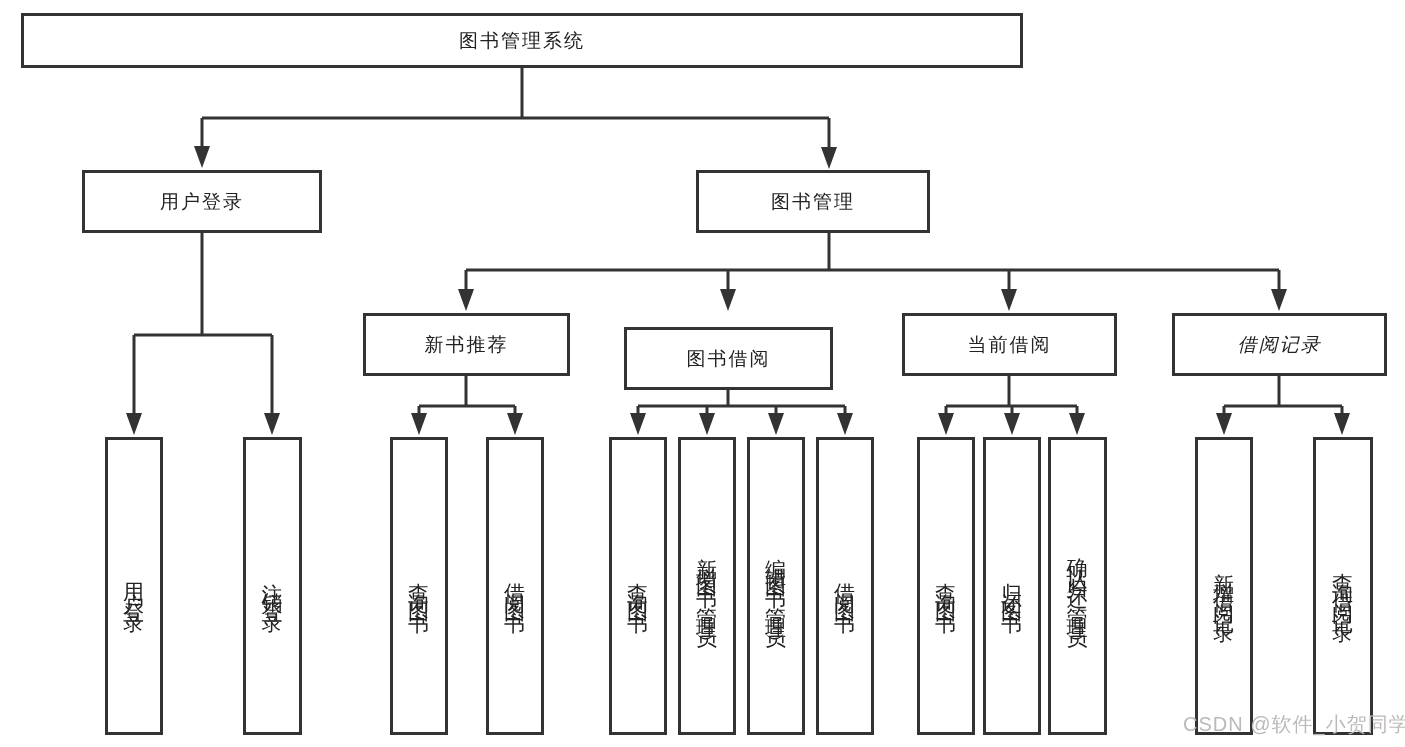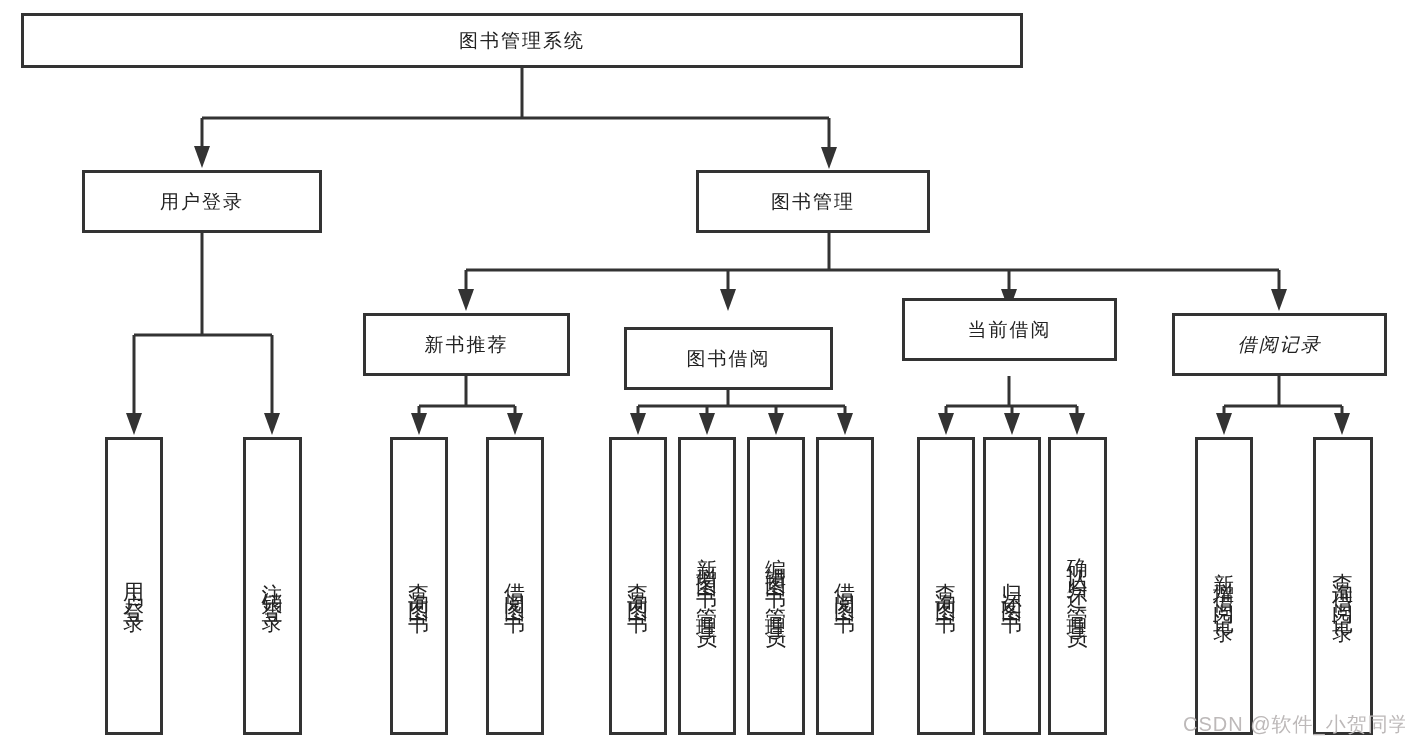--- a/index.html
+++ b/index.html
@@ -158,21 +158,21 @@
   <div class="box" style="left:243px; top:437px; width:59px; height:298px;">
     <span class="v-label">注销登录</span>
   </div>
 
   <div class="box" style="left:363px; top:313px; width:207px; height:63px;">
     <span class="h-label">新书推荐</span>
   </div>
   <div class="box" style="left:624px; top:327px; width:209px; height:63px;">
     <span class="h-label">图书借阅</span>
   </div>
-  <div class="box" style="left:902px; top:298px; width:215px; height:63px;">
+  <div class="box" style="left:902px; top:313px; width:215px; height:63px;">
     <span class="h-label">当前借阅</span>
   </div>
   <div class="box" style="left:1172px; top:313px; width:215px; height:63px;font-style:italic;">
     <span class="h-label">借阅记录</span>
   </div>
 
   <div class="box" style="left:390px; top:437px; width:58px; height:298px;">
     <span class="v-label">查询图书</span>
   </div>
   <div class="box" style="left:486px; top:437px; width:58px; height:298px;">

